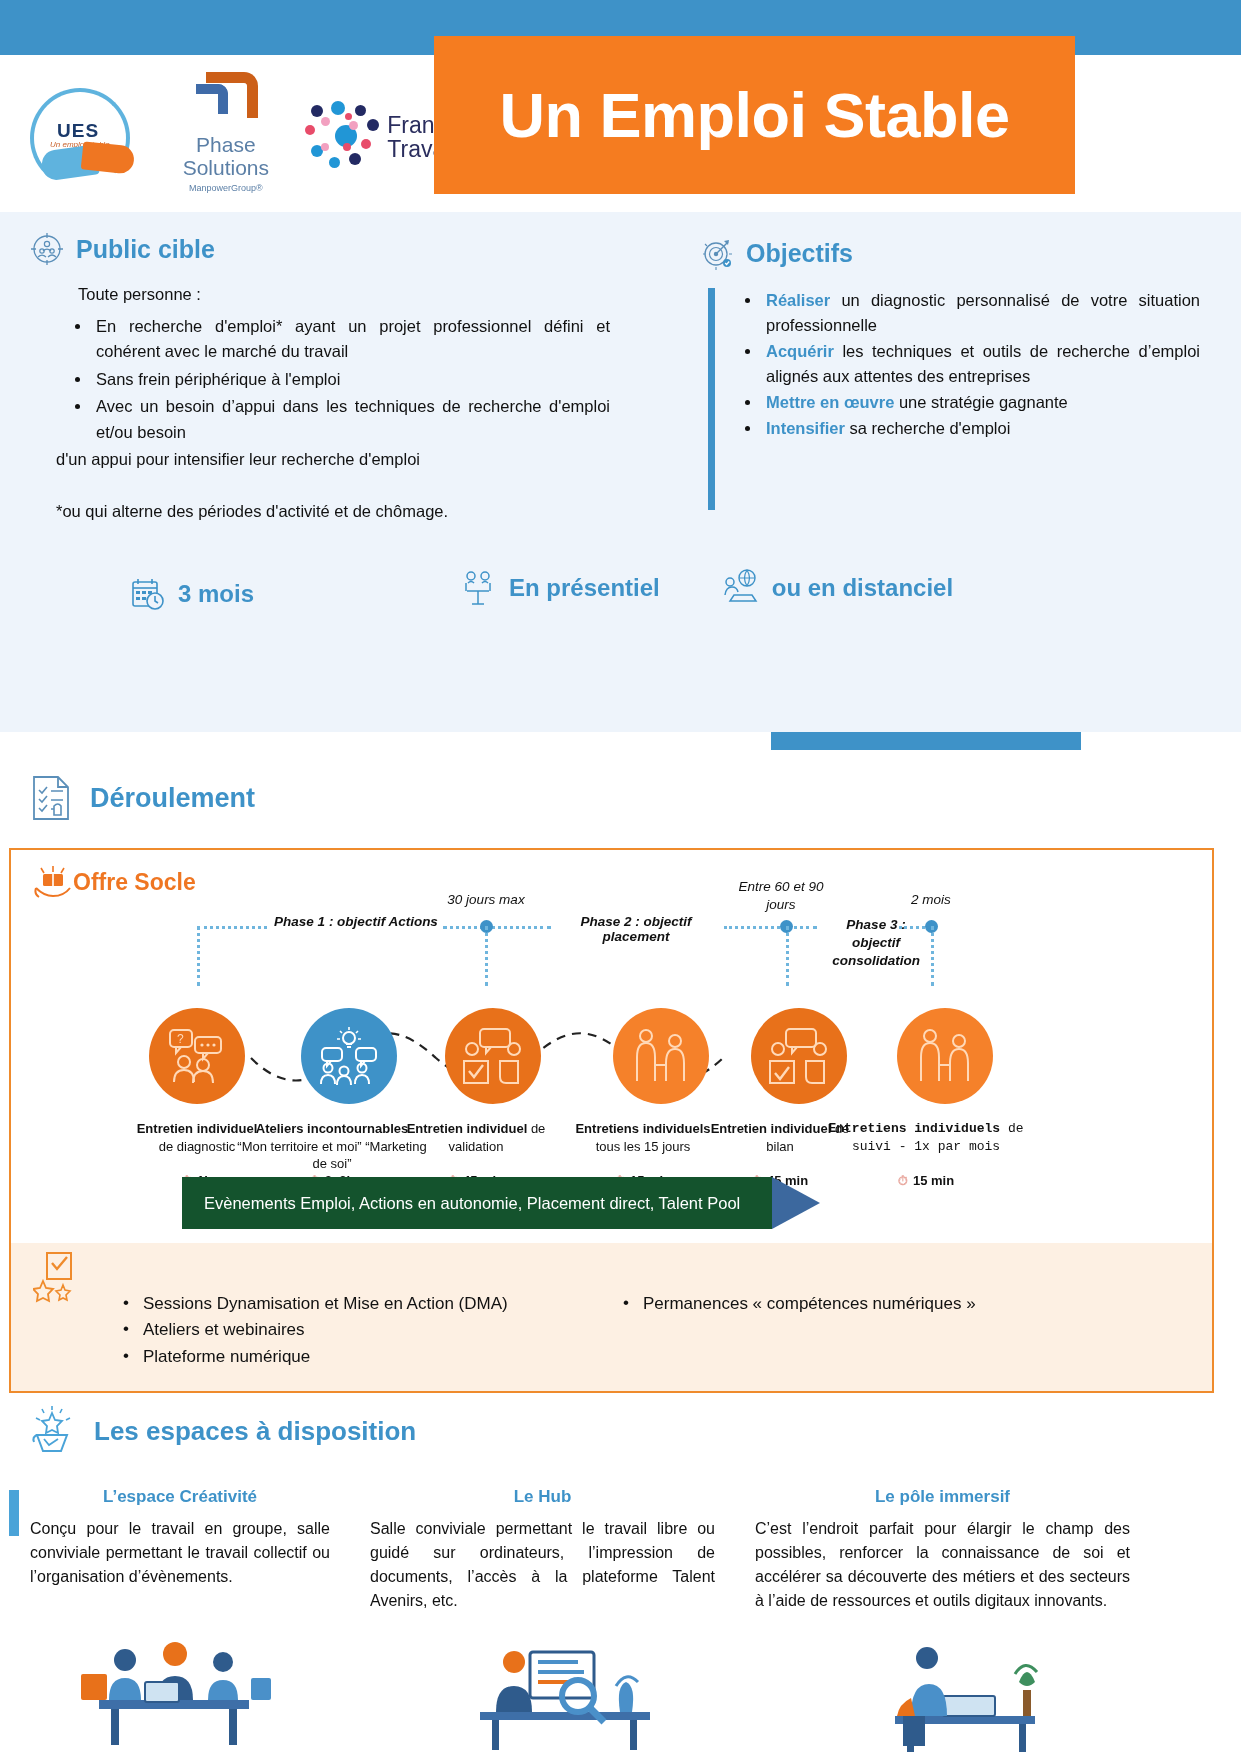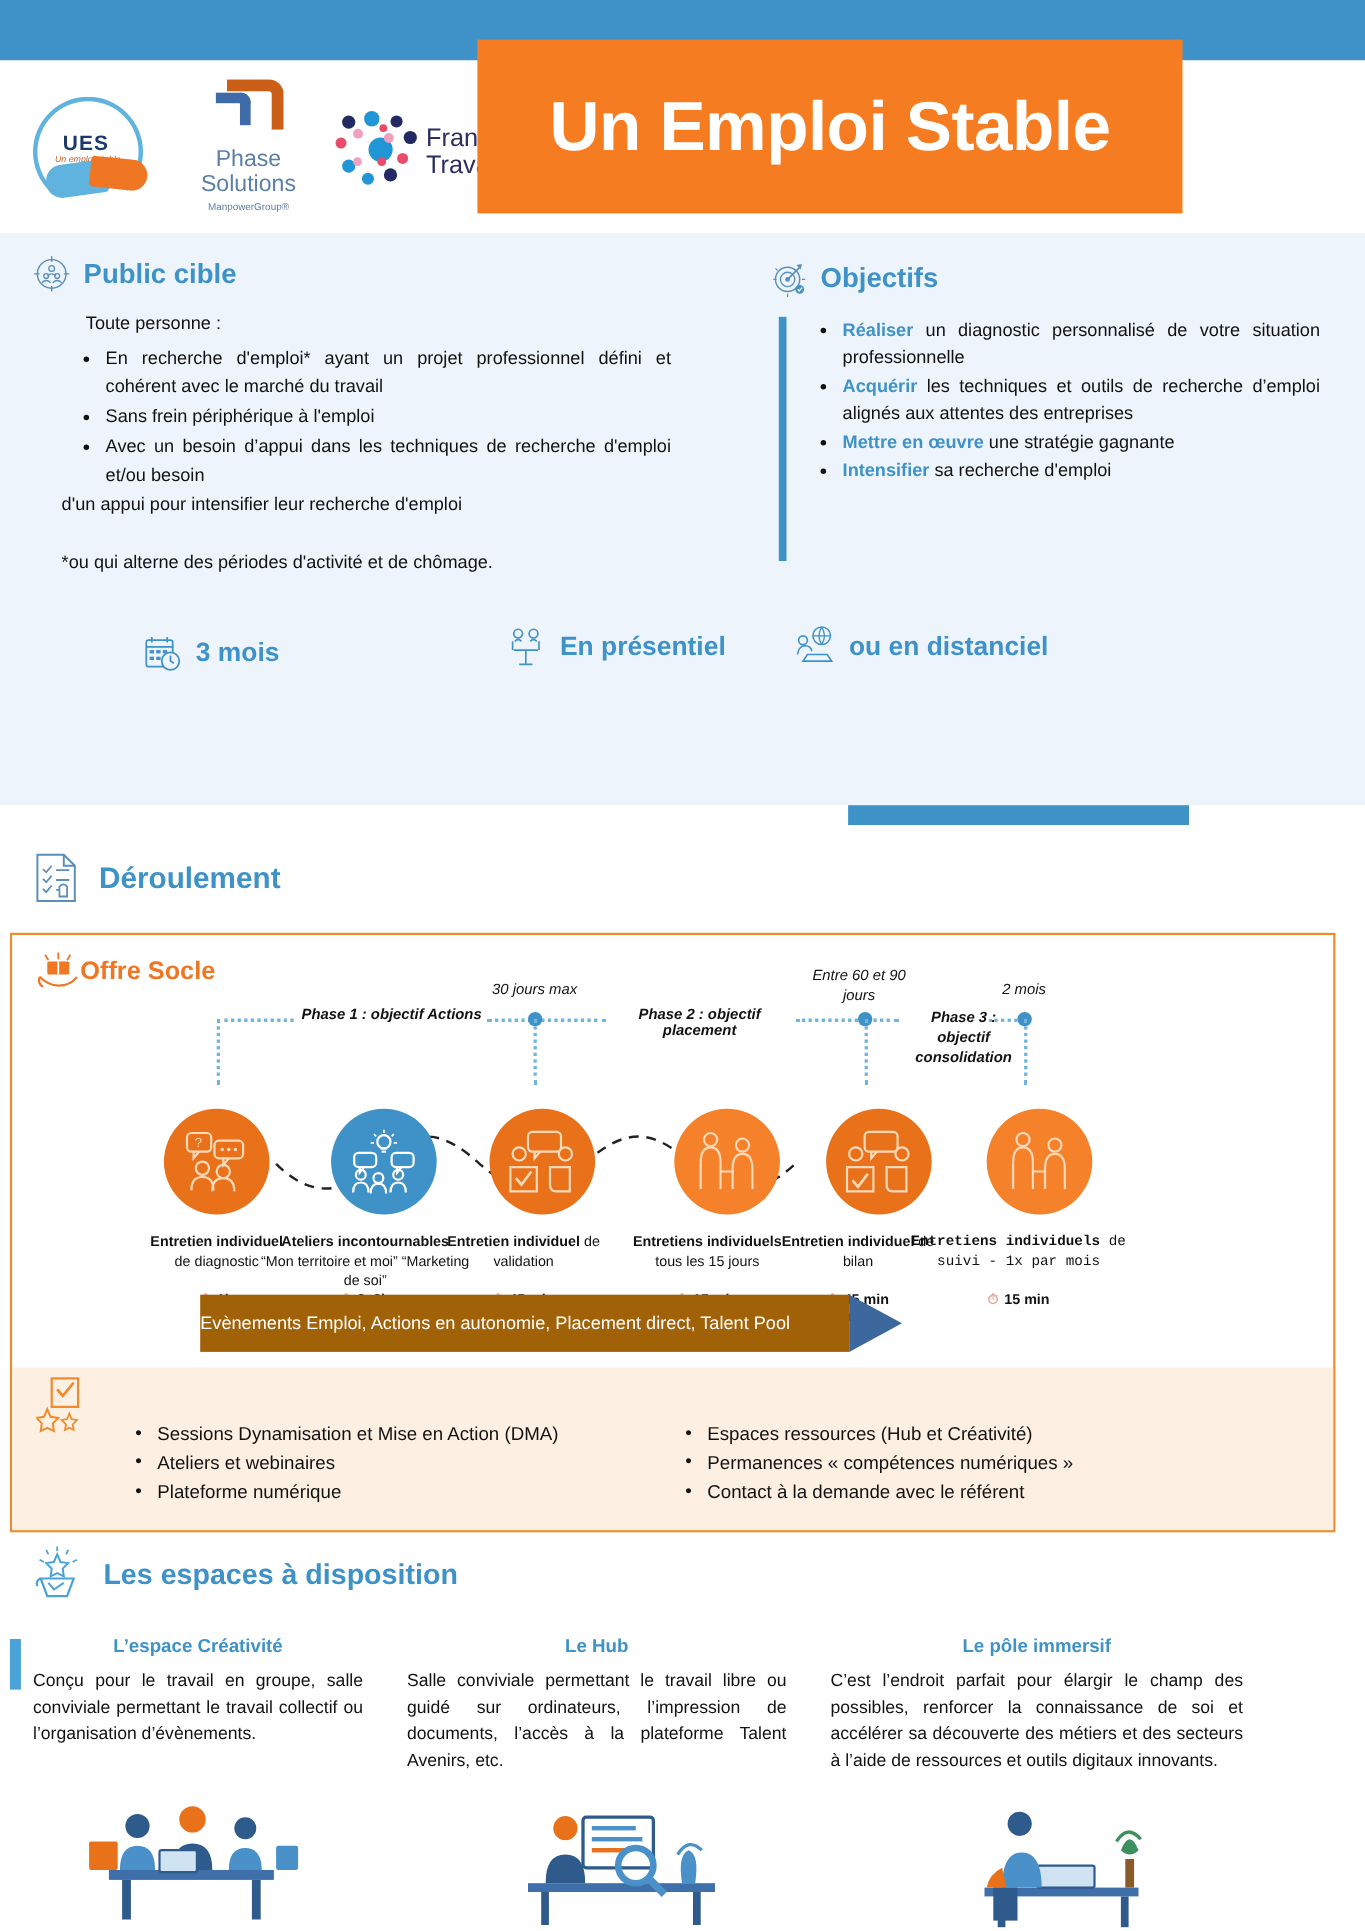--- a/index.html
+++ b/index.html
@@ -93,21 +93,21 @@
   .circ.or2 { background:#f5812a; }
   .circ.bl { background:#3e92c8; }
 
   .step-cap { position:absolute; width:200px; text-align:center; font-size:13px; color:#111; line-height:1.35; }
   .step-cap b { font-weight:bold; }
   .dur { position:absolute; width:200px; text-align:center; font-size:13px; font-weight:bold; color:#111; }
   .dur .ic { color:#e9a9a0; margin-right:5px; }
   .dur .mx { display:block; font-weight:bold; }
 
   .arrow-banner { position:absolute; left:182px; top:1177px; width:640px; height:52px; }
-  .arrow-banner .body { position:absolute; left:0; top:0; width:590px; height:52px; background:#a16207; display:flex; align-items:center; }
+  .arrow-banner .body { position:absolute; left:0; top:0; width:590px; height:52px; background:#14532d; display:flex; align-items:center; padding-left:22px; }
   .arrow-banner .body span { color:#fff; font-size:16.5px; }
   .arrow-banner .tip { position:absolute; left:590px; top:0; width:0; height:0;
       border-top:26px solid transparent; border-bottom:26px solid transparent; border-left:48px solid #3c689e; }
 
   
   .comp { position:absolute; left:11px; top:1243px; width:1201px; height:148px; background:#fdf0e3; }
   .comp-head { position:absolute; left:22px; top:8px; display:flex; align-items:center; gap:14px; }
   .comp-head .ttl { color:#ef7622; font-size:21px; font-weight:bold; }
   .comp-cols { position:absolute; left:110px; top:48px; width:1060px; display:flex; }
   .comp-cols ul { list-style:none; }
@@ -477,23 +477,21 @@
         <path d="M30 34 l2 5 5 1 -4 4 1 5 -4-2 -4 2 1-5 -4-4 5-1 z" fill="none" stroke="#ef8b2c" stroke-width="1.6"></path>
       </svg>
     </div>
     <div class="comp-cols">
       <ul class="cc1">
         <li>Sessions Dynamisation et Mise en Action (DMA)</li>
         <li>Ateliers et webinaires</li>
         <li>Plateforme numérique</li>
       </ul>
       <ul class="cc2">
-        <li>Espaces ressources (Hub et Créativité)</li>
         <li>Permanences « compétences numériques »</li>
-        <li>Contact à la demande avec le référent</li>
       </ul>
     </div>
   </div>
 
   <div class="esp-head">
     <svg width="46" height="52" viewBox="0 0 46 52">
       <path d="M22 8 l3 7 7 1 -5 5 1 7 -6-3 -6 3 1-7 -5-5 7-1 z" fill="none" stroke="#4aa3d8" stroke-width="1.8"></path>
       <path d="M22 1 v4 M12 4 l2 4 M32 4 l-2 4 M6 13 l4 2 M40 13 l-4 2" stroke="#4aa3d8" stroke-width="1.6"></path>
       <path d="M7 30 h30 l-6 16 H13 z" fill="none" stroke="#4aa3d8" stroke-width="2"></path>
       <path d="M14 34 l5 6 9-6" fill="none" stroke="#4aa3d8" stroke-width="1.8"></path>

